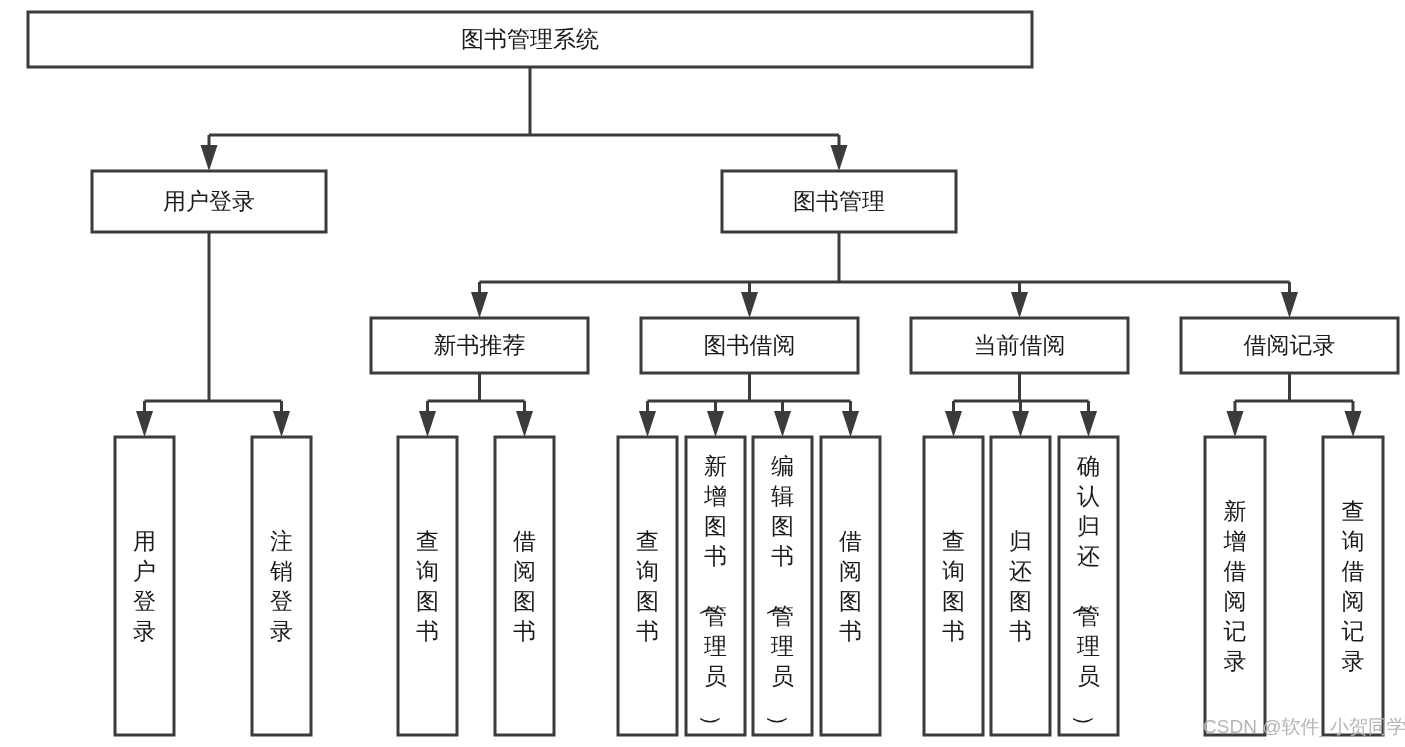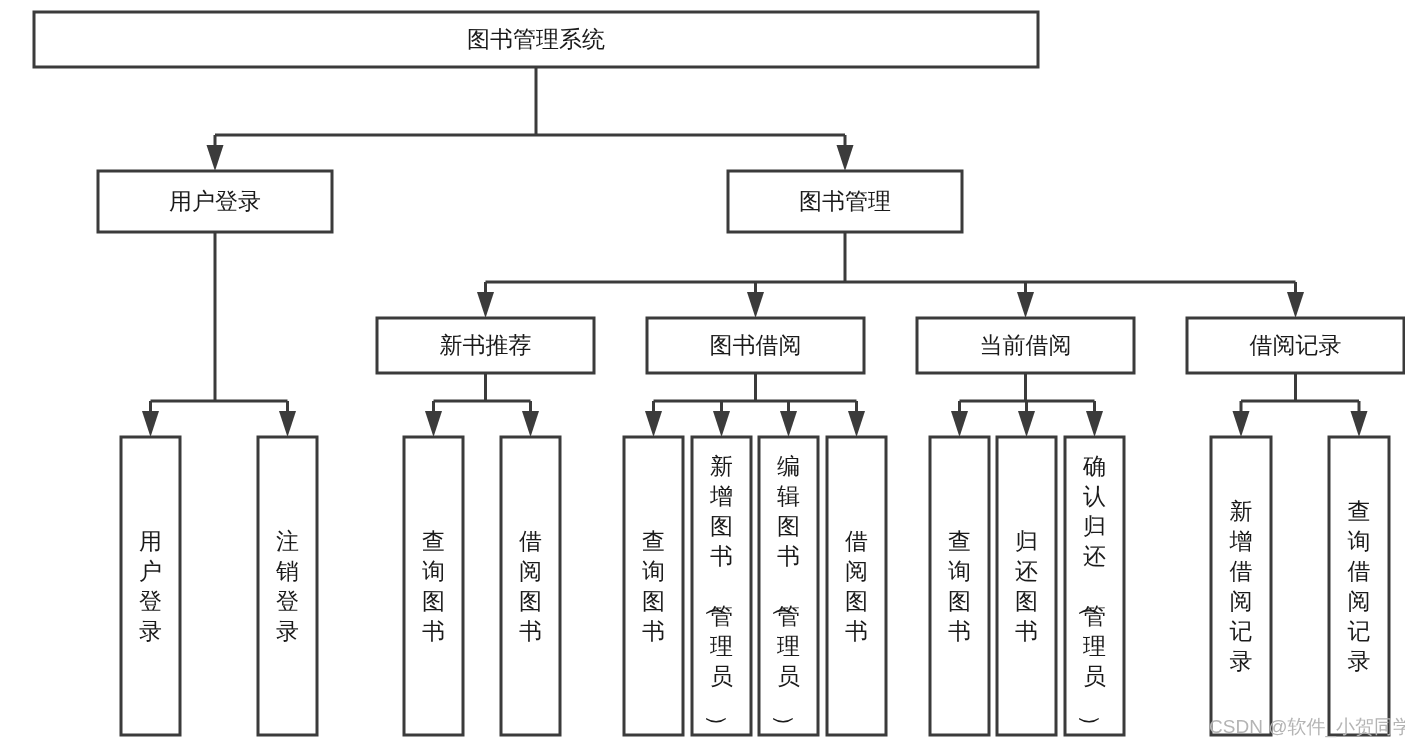--- a/index.html
+++ b/index.html
@@ -9,21 +9,21 @@
   }
   body {
     width: 1405px;
     height: 747px;
     font-family: "Liberation Sans", "DejaVu Sans", sans-serif;
     overflow: hidden;
     position: relative;
   }
   #diagram-root {
     position: absolute;
-    left: 16px;
+    left: 10px;
     top: 0;
     width: 1310px;
     height: 747px;
   }
   svg.flowchart {
     display: block;
     width: 1405px;
     height: 747px;
   }
   .node-box {

